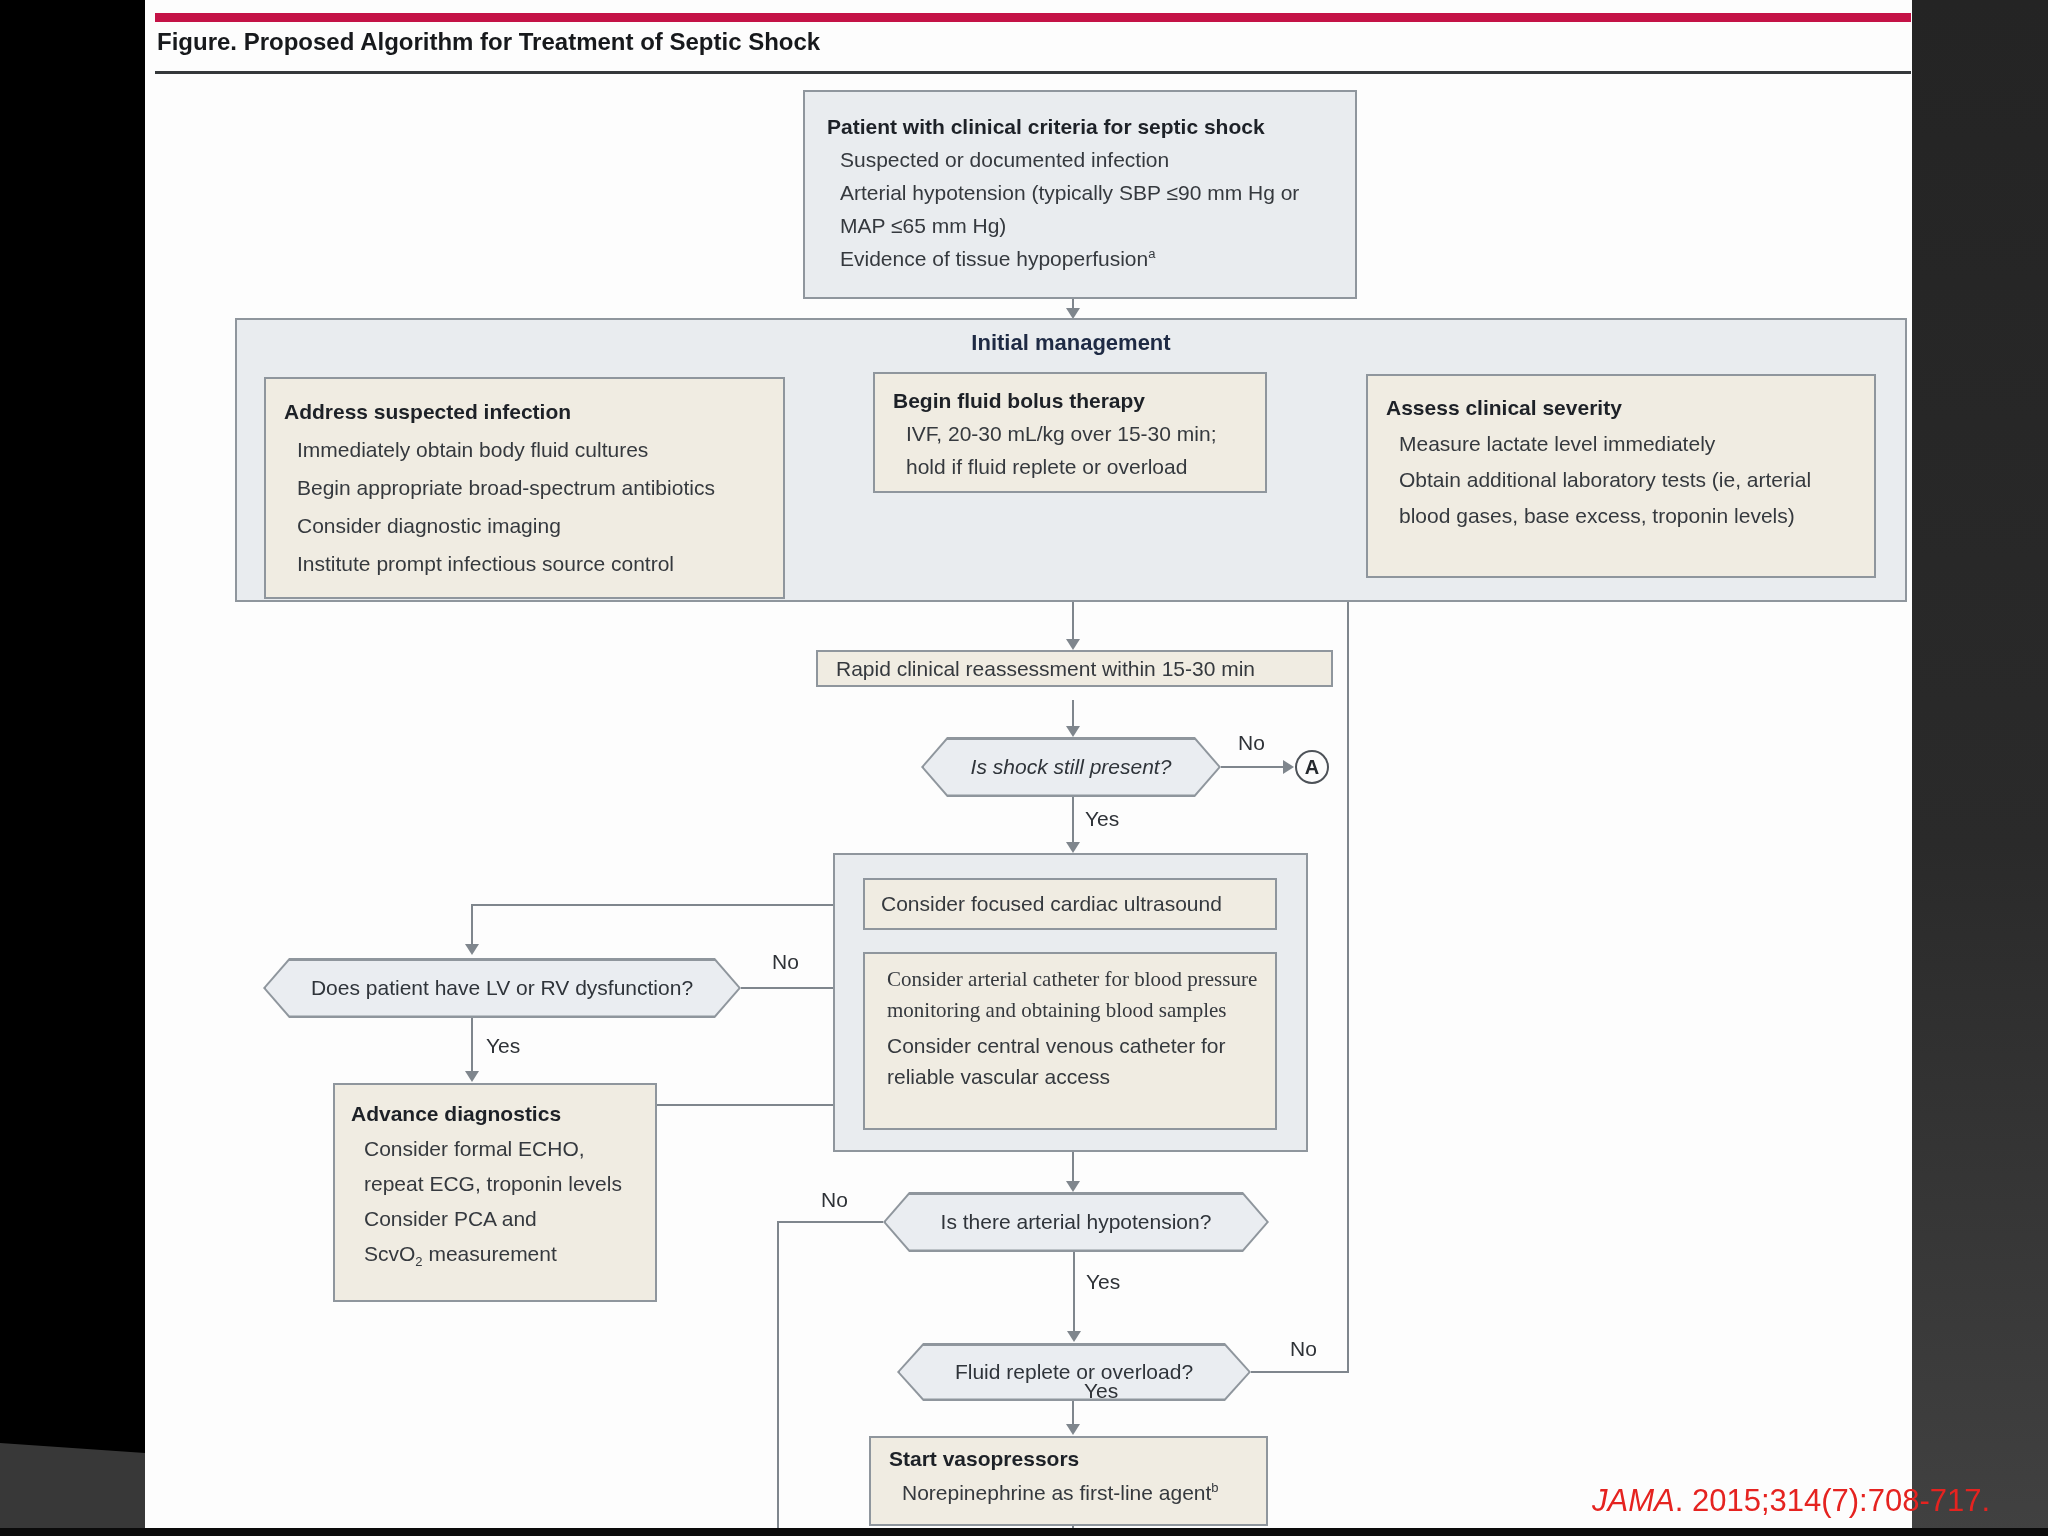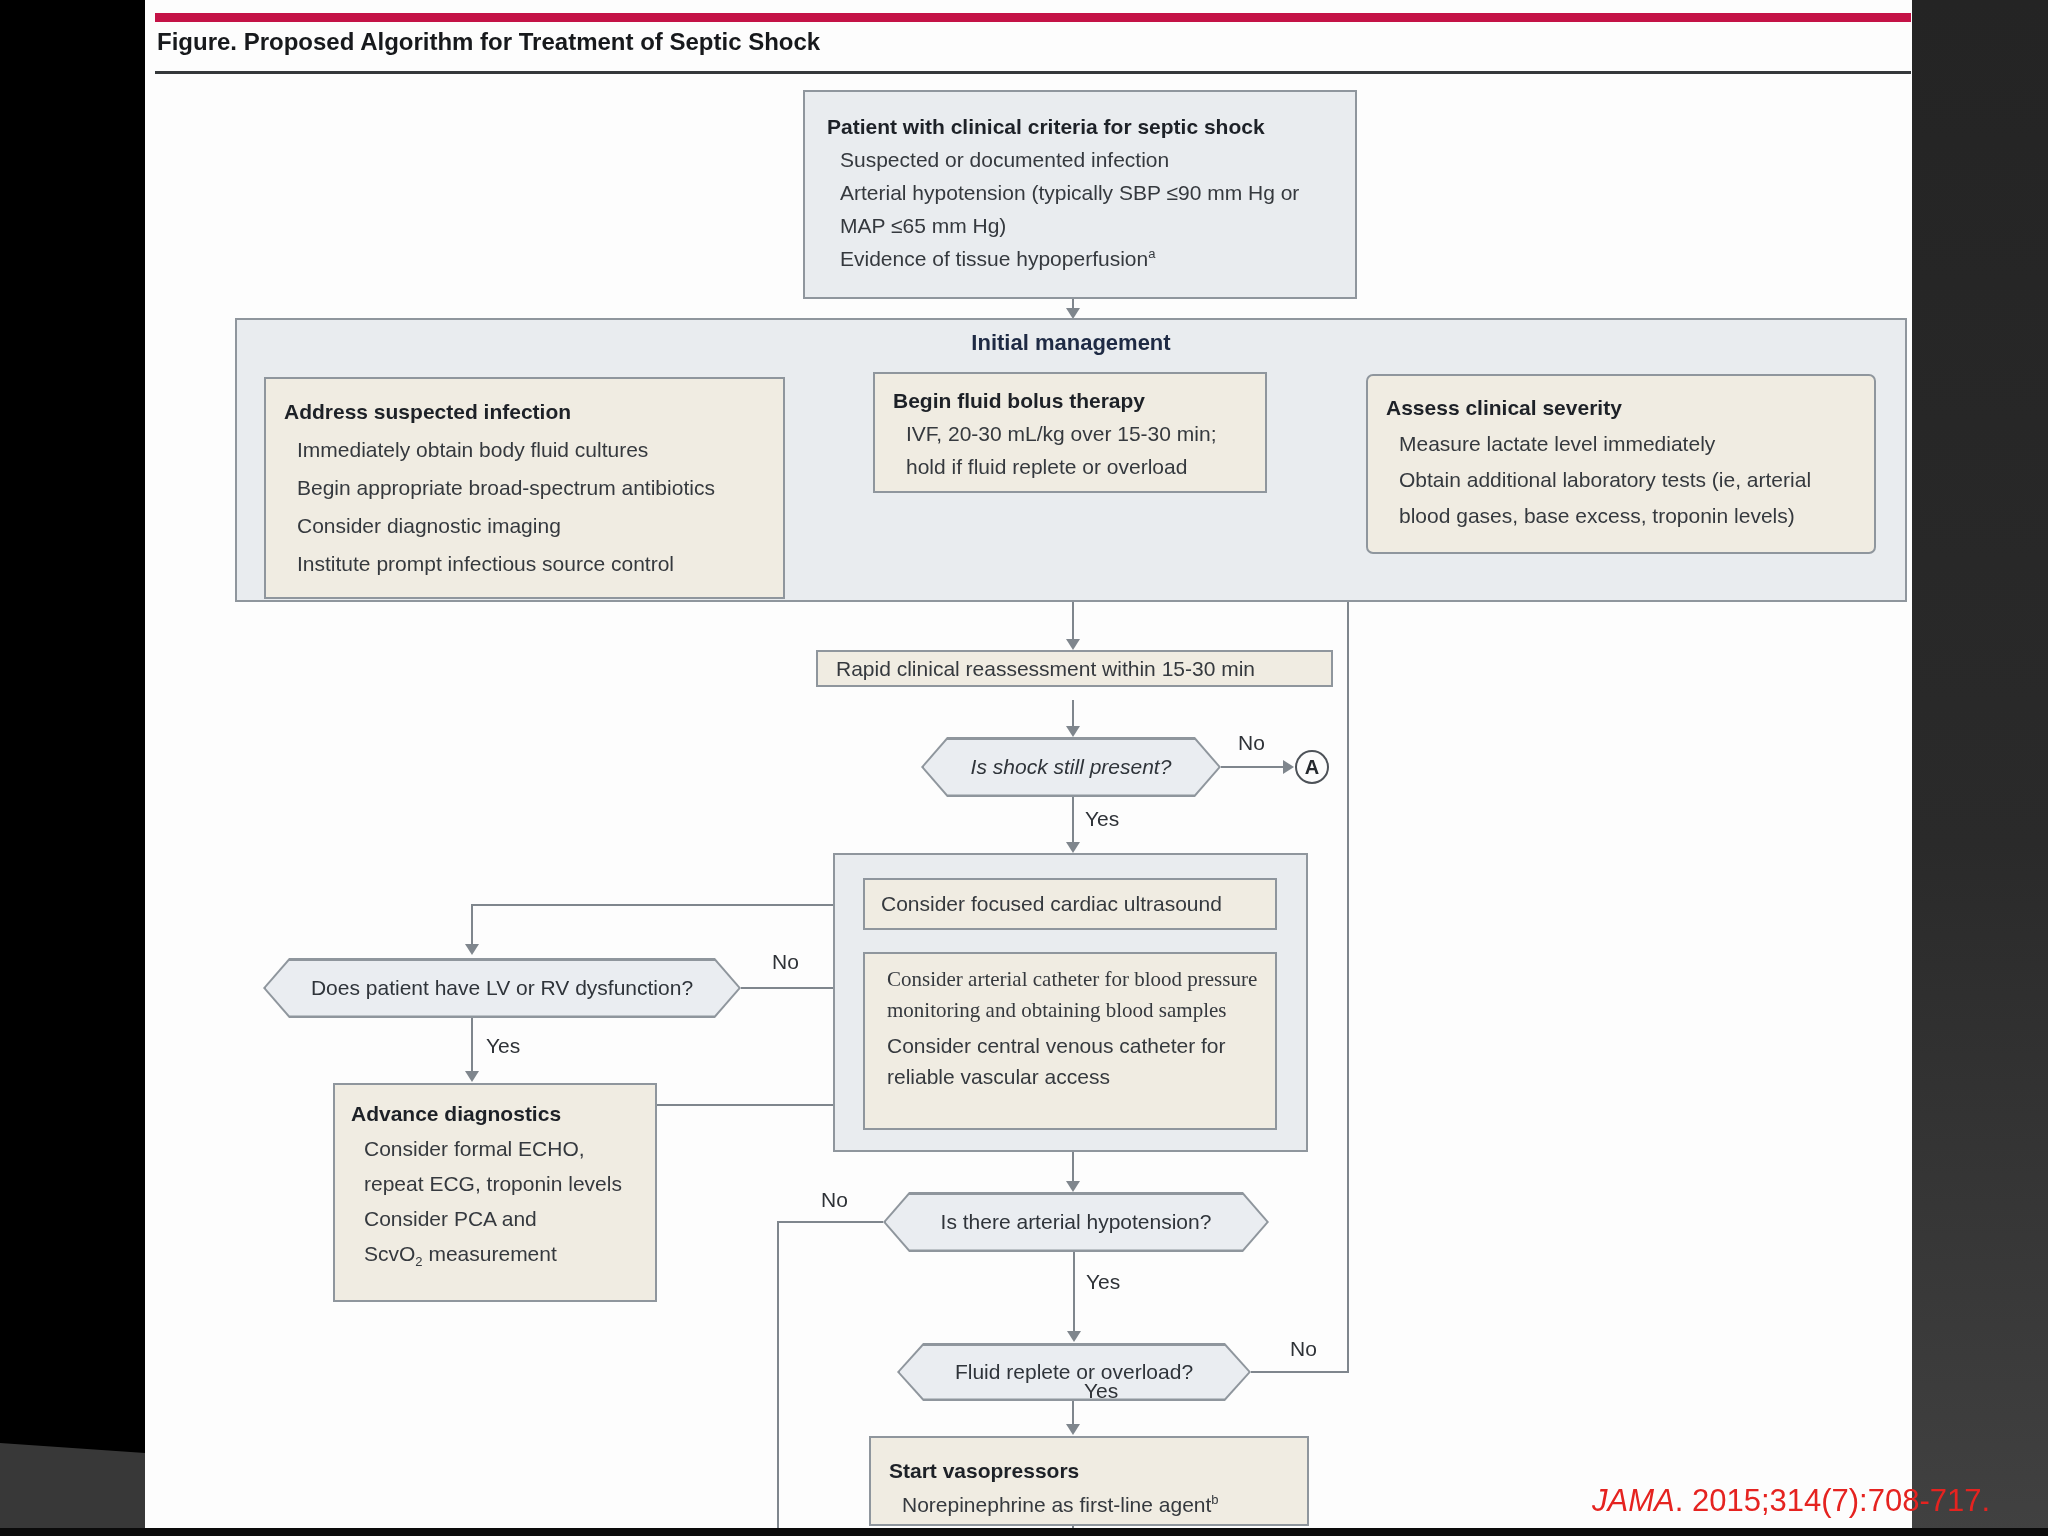--- a/index.html
+++ b/index.html
@@ -89,21 +89,21 @@
     <div class="b-item">Begin appropriate broad-spectrum antibiotics</div>
     <div class="b-item">Consider diagnostic imaging</div>
     <div class="b-item">Institute prompt infectious source control</div>
   </div>
 
   <div class="node cream" style="left:873px;top:372px;width:394px;height:121px;padding:10px 18px;line-height:33px;">
     <div class="b-title">Begin fluid bolus therapy</div>
     <div class="b-item">IVF, 20-30 mL/kg over 15-30 min; hold if fluid replete or overload</div>
   </div>
 
-  <div class="node cream" style="left:1366px;top:374px;width:510px;height:180px;padding:14px 18px;line-height:36px;border-radius:7px;">
+  <div class="node cream" style="left:1366px;top:374px;width:510px;height:204px;padding:14px 18px;line-height:36px;">
     <div class="b-title">Assess clinical severity</div>
     <div class="b-item">Measure lactate level immediately</div>
     <div class="b-item">Obtain additional laboratory tests (ie, arterial blood gases, base excess, troponin levels)</div>
   </div>
 
   <div class="node cream vcenter" style="left:816px;top:650px;width:517px;height:37px;padding:0 18px;">
     <span>Rapid clinical reassessment within 15-30 min</span>
   </div>
 
   <div class="hex" style="left:921px;top:737px;width:300px;height:60px;font-style:italic;">
@@ -144,21 +144,21 @@
     <div class="hx-i"></div>
     <div class="hx-t">Is there arterial hypotension?</div>
   </div>
 
   <div class="hex" style="left:897px;top:1343px;width:354px;height:58px;">
     <div class="hx-o"></div>
     <div class="hx-i"></div>
     <div class="hx-t">Fluid replete or overload?</div>
   </div>
 
-  <div class="node cream" style="left:869px;top:1436px;width:440px;height:90px;padding:16px 18px;line-height:34px;">
+  <div class="node cream" style="left:869px;top:1436px;width:399px;height:90px;padding:4px 18px;line-height:34px;">
     <div class="b-title">Start vasopressors</div>
     <div class="b-item"><span>Norepinephrine as first-line agent</span><sup>b</sup></div>
   </div>
 
   <div class="ln" style="left:1072px;top:299px;width:2px;height:15px;"></div>
   <div class="ah ah-d" style="left:1066px;top:308px;"></div>
 
   <div class="ln" style="left:1278px;top:436px;width:70px;height:2px;"></div>
   <div class="ah ah-l" style="left:1269px;top:430px;"></div>
   <div class="ln" style="left:1347px;top:436px;width:2px;height:937px;"></div>

